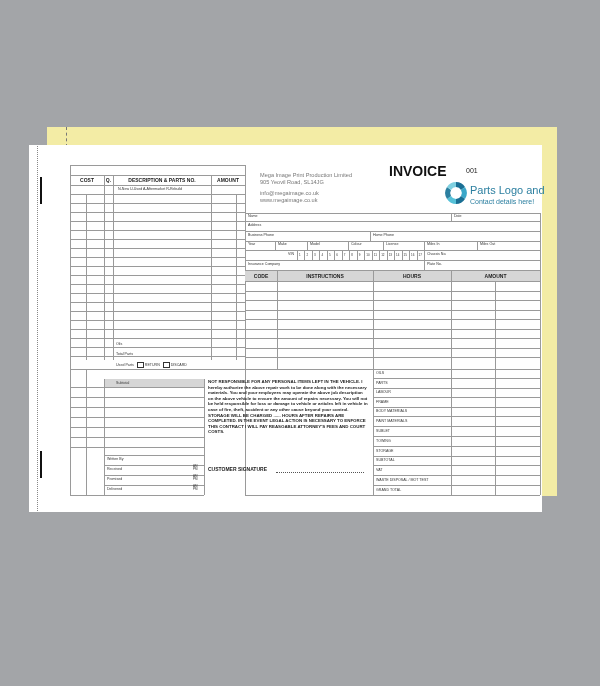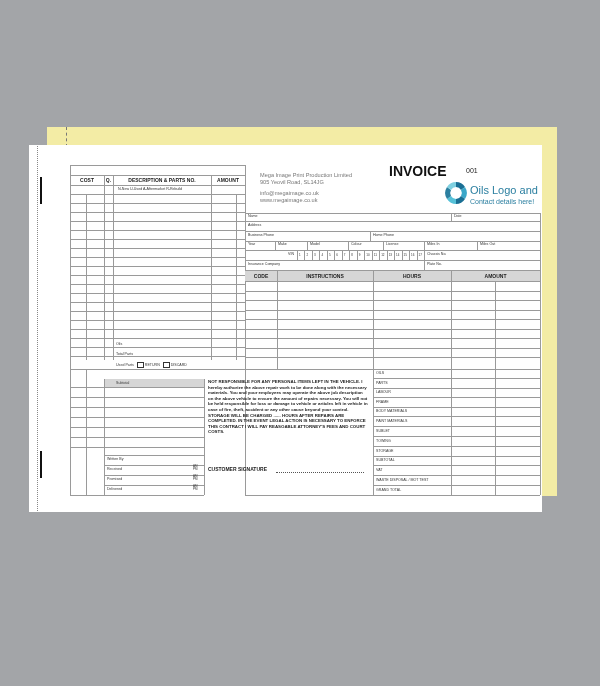--- a/index.html
+++ b/index.html
@@ -47,21 +47,21 @@
 <svg style="position:absolute;left:443px;top:180px;" width="26" height="26" viewBox="0 0 26 26">
   <g transform="translate(13,13)">
     <path d="M0,-11 A11,11 0 0,1 9,-6 L5,-3 A6,6 0 0,0 0,-6 Z" fill="#1a6f94"></path>
     <path d="M9,-6 A11,11 0 0,1 9,6 L5,3 A6,6 0 0,0 5,-3 Z" fill="#3aa7c9"></path>
     <path d="M9,6 A11,11 0 0,1 0,11 L0,6 A6,6 0 0,0 5,3 Z" fill="#1a6f94"></path>
     <path d="M0,11 A11,11 0 0,1 -9,6 L-5,3 A6,6 0 0,0 0,6 Z" fill="#56c1d8"></path>
     <path d="M-9,6 A11,11 0 0,1 -9,-6 L-5,-3 A6,6 0 0,0 -5,3 Z" fill="#2b7fa0"></path>
     <path d="M-9,-6 A11,11 0 0,1 0,-11 L0,-6 A6,6 0 0,0 -5,-3 Z" fill="#7fd0e0"></path>
   </g>
 </svg>
-<div class="logo-text1">Oils Logo and</div>
+<div class="logo-text1">Parts Logo and</div>
 <div class="logo-text2">Contact details here!</div>
 
 <div>
   <div class="hline" style="left:70px;top:165px;width:175px;"></div>
   <div class="hline" style="left:70px;top:175px;width:175px;"></div>
   <div class="hline" style="left:70px;top:185px;width:175px;"></div>
   <div class="hline" style="left:70px;top:194px;width:175px;"></div>
   <div class="vline" style="left:70px;top:165px;height:330px;"></div>
   <div class="vline" style="left:104px;top:175px;height:185px;"></div>
   <div class="vline" style="left:113px;top:175px;height:185px;"></div>

